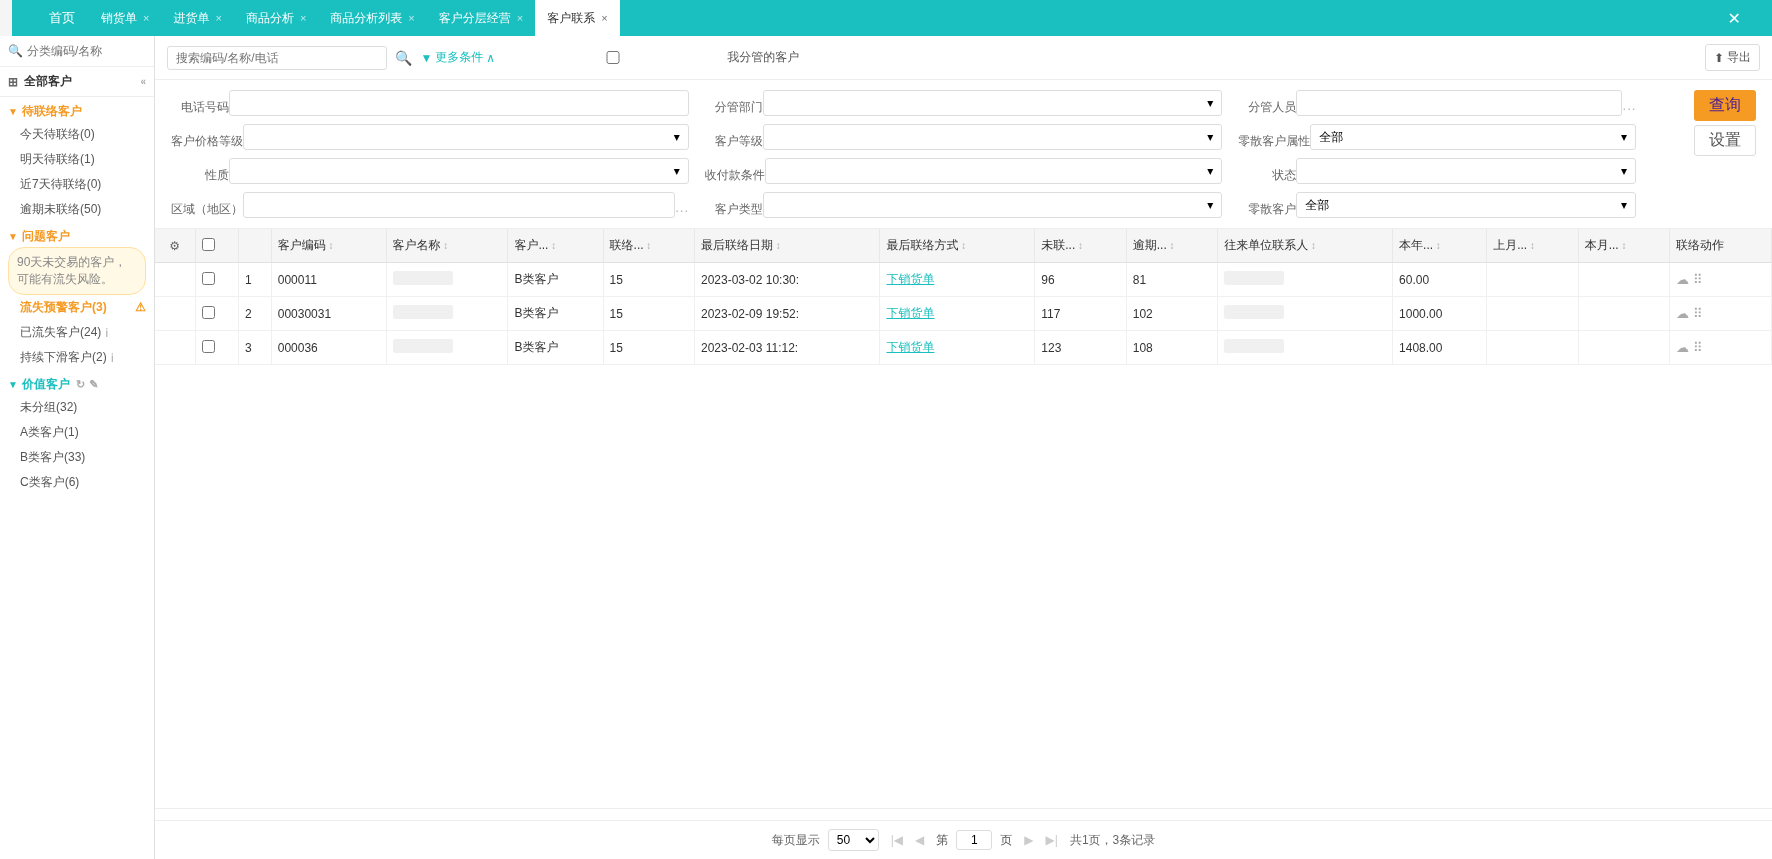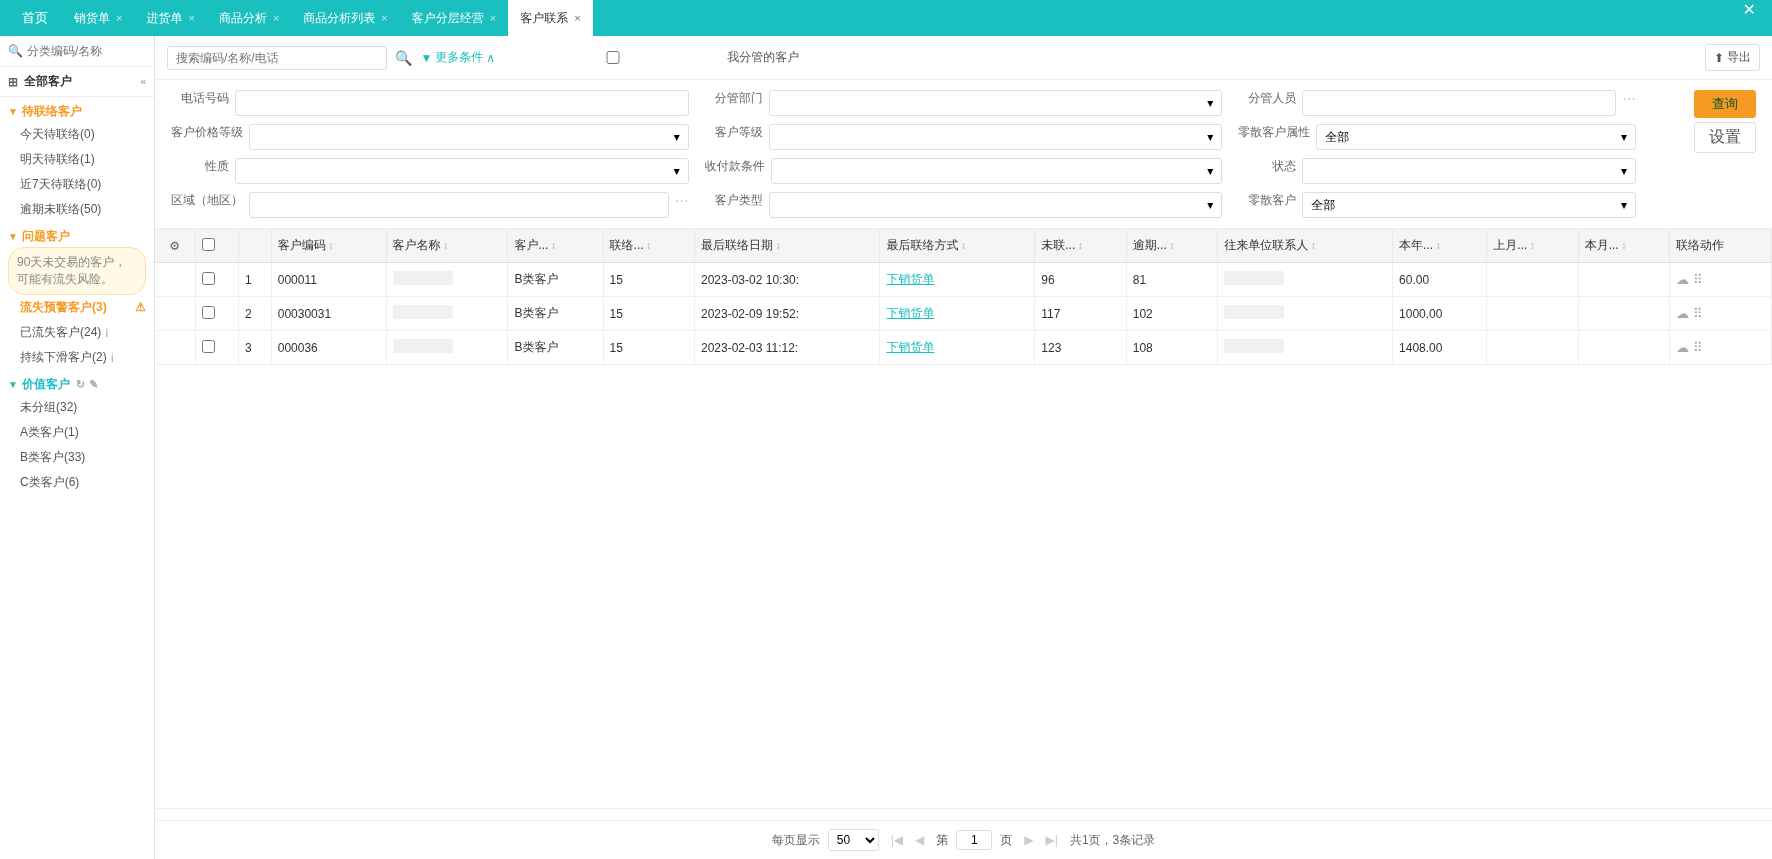--- a/index.html
+++ b/index.html
@@ -1,22 +1,23 @@
 <!DOCTYPE html>
 <html><head>
   <meta charset="utf-8">
   <style>
     * { box-sizing: border-box; margin: 0; padding: 0; font-family: 'Microsoft YaHei', Arial, sans-serif; font-size: 12px; }
     body { background: #f5f5f5; overflow: hidden; width: 1772px; height: 859px; }
 
     
     .top-nav {
-      display: flex; align-items: flex-start;
-      background: #1abfbf; height: 36px; padding: 0 8px;
+      display: flex; align-items: center;
+      background: #1abfbf; height: 36px; padding: 0 23px;
       color: white;
+      margin-left: 12px;
     }
     .top-nav .nav-item {
       display: flex; align-items: center;
       padding: 0 12px; height: 36px; cursor: pointer;
       font-size: 13px; color: white; white-space: nowrap;
     }
     .top-nav .nav-item.active {
       background: white; color: #333;
     }
     .top-nav .nav-item .close-icon { margin-left: 6px; font-size: 11px; opacity: 0.7; cursor: pointer; }
@@ -92,22 +93,22 @@
       display: flex; align-items: center; gap: 4px; color: #555; cursor: pointer;
     }
     .search-bar .my-customers input[type=checkbox] { cursor: pointer; }
     .search-bar .spacer { flex: 1; }
     .search-bar .export-btn {
       display: flex; align-items: center; gap: 3px;
       color: #555; cursor: pointer; border: 1px solid #ddd;
       border-radius: 3px; padding: 4px 8px;
     }
     .btn-query {
-      background: #f59a23; color: #14532d; border: none;
-      padding: 5px 8px; border-radius: 3px; cursor: pointer; font-size: 13px;
+      background: #f59a23; color: #4c1d95; border: none;
+      padding: 5px 8px; border-radius: 3px; cursor: pointer; font-size: 16px;
     }
     .btn-settings {
       background: white; color: #555; border: 1px solid #ddd;
       padding: 4px 14px; border-radius: 3px; cursor: pointer; font-size: 16px;
     }
 
     
     .table-wrapper { flex: 1; overflow: auto; padding: 0; }
     table { width: 100%; border-collapse: collapse; font-size: 12px; }
     thead tr { background: #f5f5f5; }
@@ -159,21 +160,21 @@
 
     .filter-grid {
       display: grid;
       grid-template-columns: 1fr 1fr 1fr;
       gap: 8px 16px;
       padding: 10px 16px 10px 16px;
       border-bottom: 1px solid #eee;
       position: relative;
     }
     .filter-cell {
-      display: flex; align-items: flex-start; gap: 6px;
+      display: flex; align-items: flex-end; 
     }
     .filter-cell .lbl {
       color: #666; white-space: nowrap; font-size: 12px;
       min-width: 58px; text-align: right;
     }
     .filter-cell .sel {
       flex: 1; border: 1px solid #ddd; border-radius: 3px;
       padding: 4px 8px; display: flex; align-items: center;
       justify-content: space-between; cursor: pointer;
       background: white; height: 26px; font-size: 12px;

